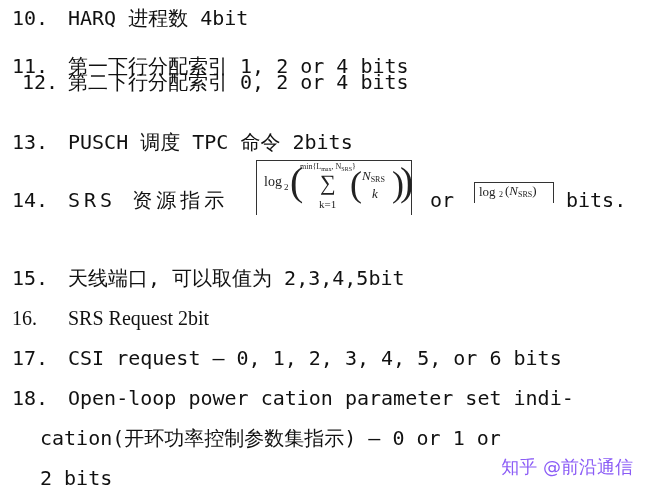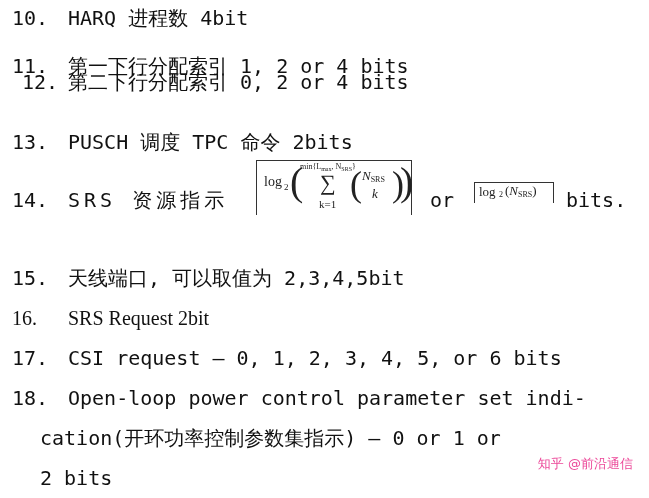--- a/index.html
+++ b/index.html
@@ -15,21 +15,21 @@
   .math {
     font-family: "Liberation Serif", "DejaVu Serif", serif;
     color: #222; position: absolute;
   }
   .ceil-box {
     position: absolute; border-left: 1.5px solid #333; border-right: 1.5px solid #333;
     border-top: 1.5px solid #333;
   }
   .sub { font-size: 8px; vertical-align: -2px; }
   .watermark {
-    position: absolute; right: 16px; top: 455px; font-size: 13px; color: #ec4899;
+    position: absolute; right: 16px; top: 455px; font-size: 18px; color: #8b5cf6;
     font-family: "DejaVu Sans", "Liberation Sans", sans-serif; white-space: nowrap;
   }
 </style>
 </head>
 <body>
 
 <div class="page">
 
   <div class="line" style="top:4px;">
     <span class="num">10.</span><span>HARQ 进程数 4bit</span>
@@ -78,21 +78,21 @@
   <div class="line" style="top:264px;">
     <span class="num">15.</span><span>天线端口, 可以取值为 2,3,4,5bit</span>
   </div>
   <div class="line" style="top:304px;font-family:Liberation Serif, serif;">
     <span class="num">16.</span><span>SRS Request 2bit</span>
   </div>
   <div class="line" style="top:344px;">
     <span class="num">17.</span><span>CSI request – 0, 1, 2, 3, 4, 5, or 6 bits</span>
   </div>
   <div class="line" style="top:384px;">
-    <span class="num">18.</span><span>Open-loop power control parameter set indi-</span>
+    <span class="num">18.</span><span>Open-loop power cation parameter set indi-</span>
   </div>
   <div class="line indent" style="top:424px;text-align:center;">
     <span>cation(开环功率控制参数集指示) – 0 or 1 or</span>
   </div>
   <div class="line indent" style="top:464px;">
     <span>2 bits</span>
   </div>
 
   <div class="watermark">知乎 @前沿通信</div>
 </div>

